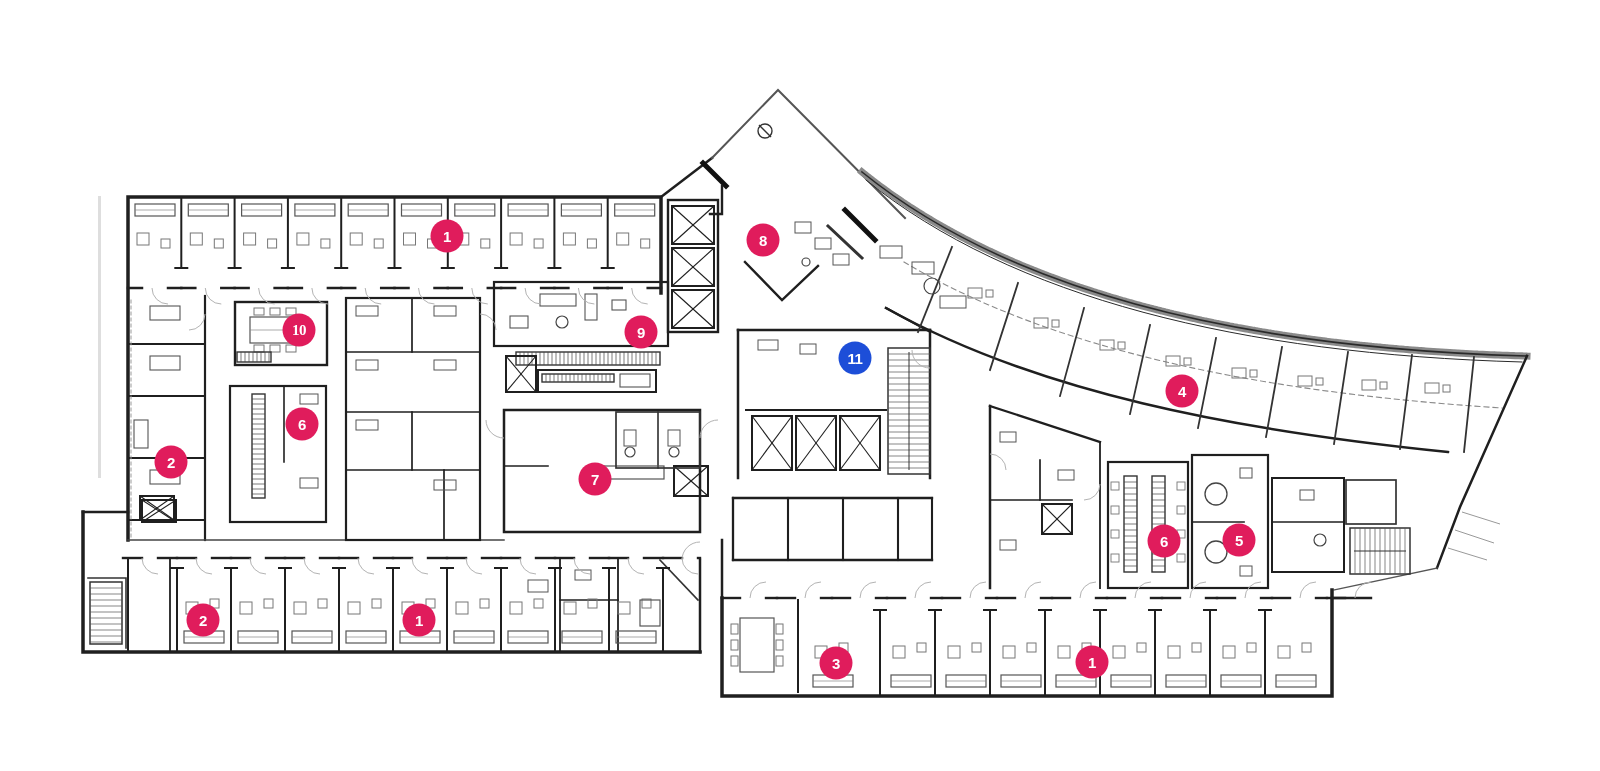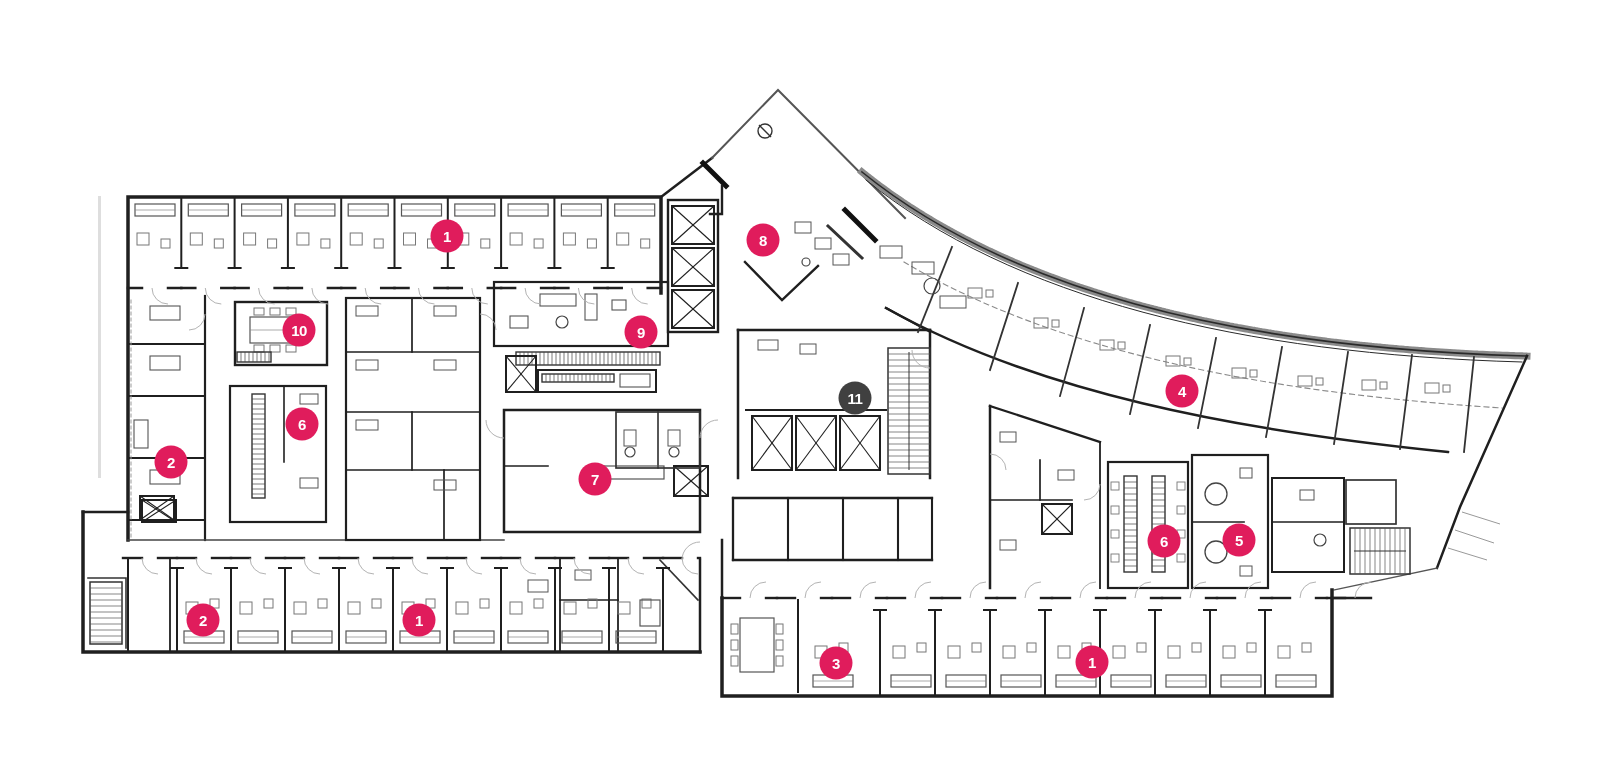--- a/index.html
+++ b/index.html
@@ -661,23 +661,23 @@
         <path d="M480,314 A16,16 0 0 1 496,330" fill="none" stroke="#b3b3b3" stroke-width="1"></path>
         <path d="M189,330 A16,16 0 0 0 205,314" fill="none" stroke="#b3b3b3" stroke-width="1"></path>
         <path d="M682,560 A18,18 0 0 1 700,542" fill="none" stroke="#b3b3b3" stroke-width="1"></path>
         <path d="M990,454 A16,16 0 0 1 1006,470" fill="none" stroke="#b3b3b3" stroke-width="1"></path>
         <path d="M1084,500 A16,16 0 0 0 1100,484" fill="none" stroke="#b3b3b3" stroke-width="1"></path>
       </g>
   </svg>
   <div id="markers">
       <div class="marker" style="left: 447px; top: 236px; background: rgb(224, 28, 92); color: rgb(255, 255, 255);">1</div>
       <div class="marker" style="left: 763px; top: 240px; background: rgb(224, 28, 92); color: rgb(255, 255, 255);">8</div>
-      <div class="marker" style="left: 299px; top: 330px; background: rgb(224, 28, 92); color: rgb(255, 255, 255);">10</div>
+      <div class="marker" style="left: 299px; top: 330px; background: rgb(224, 28, 92); color: rgb(255, 255, 255); font-family: Liberation Serif, serif;">10</div>
       <div class="marker" style="left: 641px; top: 332px; background: rgb(224, 28, 92); color: rgb(255, 255, 255);">9</div>
-      <div class="marker" style="left: 855px; top: 398px; background: #404040; color: rgb(255, 255, 255);">11</div>
+      <div class="marker" style="left: 855px; top: 358px; background: #1d4ed8; color: rgb(255, 255, 255);">11</div>
       <div class="marker" style="left: 1182px; top: 391px; background: rgb(224, 28, 92); color: rgb(255, 255, 255);">4</div>
       <div class="marker" style="left: 302px; top: 424px; background: rgb(224, 28, 92); color: rgb(255, 255, 255);">6</div>
       <div class="marker" style="left: 171px; top: 462px; background: rgb(224, 28, 92); color: rgb(255, 255, 255);">2</div>
       <div class="marker" style="left: 595px; top: 479px; background: rgb(224, 28, 92); color: rgb(255, 255, 255);">7</div>
       <div class="marker" style="left: 1164px; top: 541px; background: rgb(224, 28, 92); color: rgb(255, 255, 255);">6</div>
       <div class="marker" style="left: 1239px; top: 540px; background: rgb(224, 28, 92); color: rgb(255, 255, 255);">5</div>
       <div class="marker" style="left: 203px; top: 620px; background: rgb(224, 28, 92); color: rgb(255, 255, 255);">2</div>
       <div class="marker" style="left: 419px; top: 620px; background: rgb(224, 28, 92); color: rgb(255, 255, 255);">1</div>
       <div class="marker" style="left: 836px; top: 663px; background: rgb(224, 28, 92); color: rgb(255, 255, 255);">3</div>
       <div class="marker" style="left: 1092px; top: 662px; background: rgb(224, 28, 92); color: rgb(255, 255, 255);">1</div>

